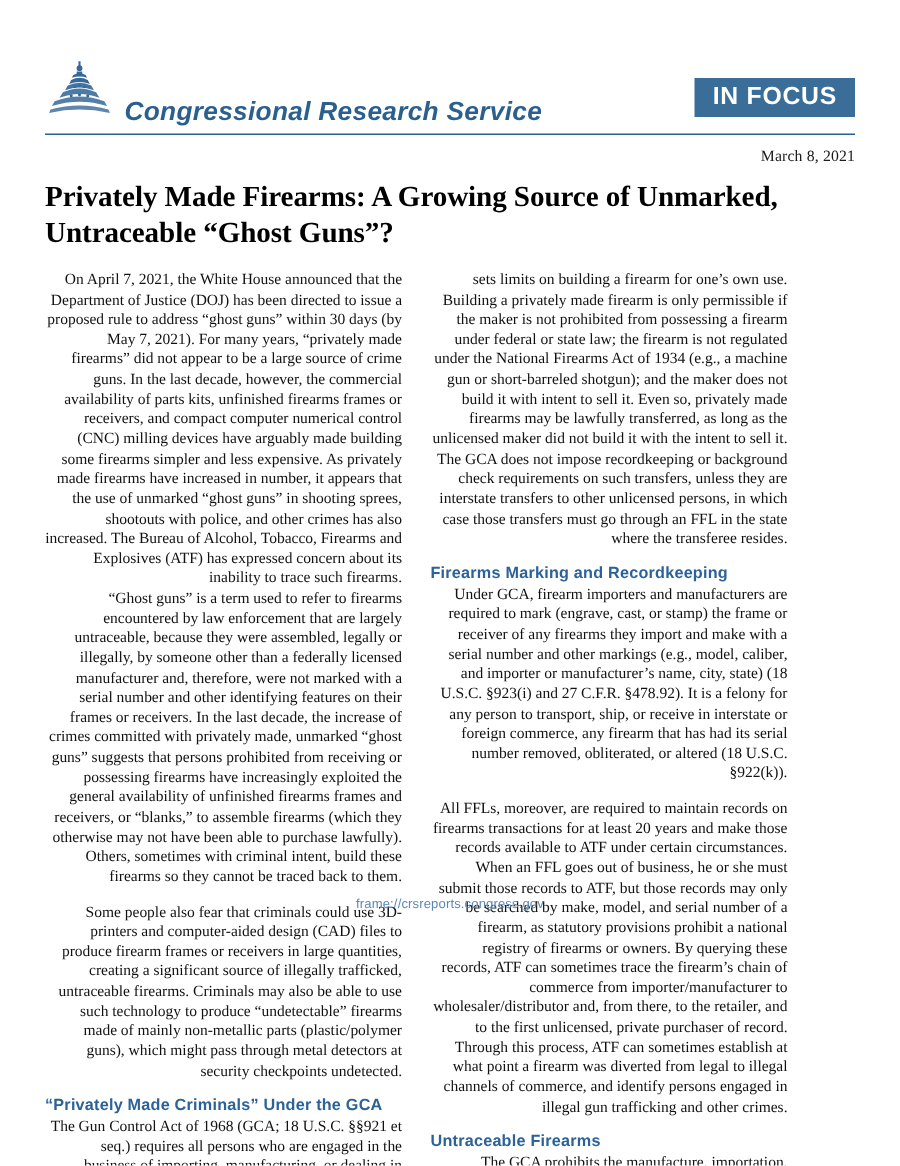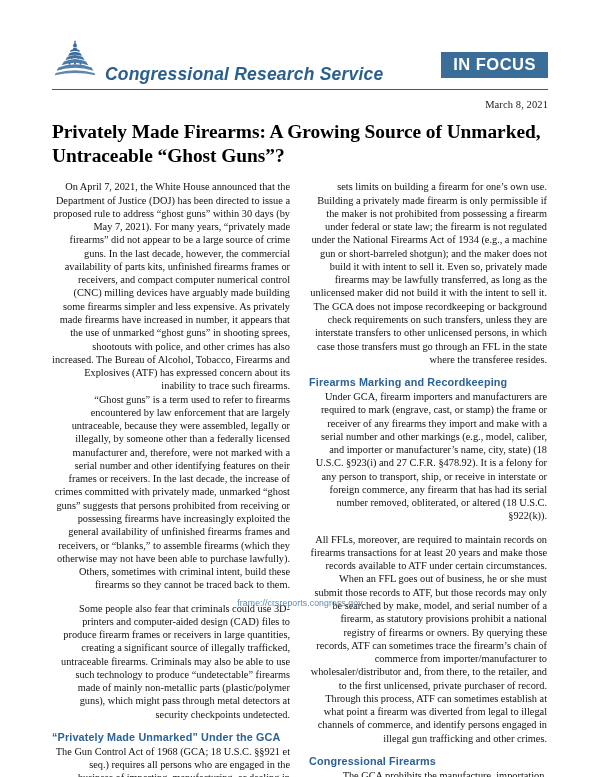--- a/index.html
+++ b/index.html
@@ -12,21 +12,21 @@
     background: #ffffff;
     font-family: "Liberation Serif", serif;
     color: #000000;
     overflow: hidden;
   }
   .page {
     position: relative;
     width: 600px;
     height: 624px;
     box-sizing: border-box;
-    padding: 0 52px;
+    padding: 0 30px;
   }
 
   
   .header {
     position: relative;
     height: 62px;
     display: flex;
     align-items: flex-end;
     padding-top: 22px;
   }
@@ -188,29 +188,29 @@
 
   <div class="doc-date">March 8, 2021</div>
 
   <h1 class="doc-title">Privately Made Firearms: A Growing Source of Unmarked, Untraceable “Ghost Guns”?</h1>
 
   <div class="columns">
     <div class="col" id="left-col">
         <p class="body-text tight">On April 7, 2021, the White House announced that the Department of Justice (DOJ) has been directed to issue a proposed rule to address “ghost guns” within 30 days (by May 7, 2021). For many years, “privately made firearms” did not appear to be a large source of crime guns. In the last decade, however, the commercial availability of parts kits, unfinished firearms frames or receivers, and compact computer numerical control (CNC) milling devices have arguably made building some firearms simpler and less expensive. As privately made firearms have increased in number, it appears that the use of unmarked “ghost guns” in shooting sprees, shootouts with police, and other crimes has also increased. The Bureau of Alcohol, Tobacco, Firearms and Explosives (ATF) has expressed concern about its inability to trace such firearms.</p>
         <p class="body-text">“Ghost guns” is a term used to refer to firearms encountered by law enforcement that are largely untraceable, because they were assembled, legally or illegally, by someone other than a federally licensed manufacturer and, therefore, were not marked with a serial number and other identifying features on their frames or receivers. In the last decade, the increase of crimes committed with privately made, unmarked “ghost guns” suggests that persons prohibited from receiving or possessing firearms have increasingly exploited the general availability of unfinished firearms frames and receivers, or “blanks,” to assemble firearms (which they otherwise may not have been able to purchase lawfully). Others, sometimes with criminal intent, build these firearms so they cannot be traced back to them.</p>
         <p class="body-text tight">Some people also fear that criminals could use 3D-printers and computer-aided design (CAD) files to produce firearm frames or receivers in large quantities, creating a significant source of illegally trafficked, untraceable firearms. Criminals may also be able to use such technology to produce “undetectable” firearms made of mainly non-metallic parts (plastic/polymer guns), which might pass through metal detectors at security checkpoints undetected.</p>
-        <h2 class="section-head">“Privately Made Unmarked” Under the GCA</h2>
+        <h2 class="section-head">“Privately Made Criminals” Under the GCA</h2>
         <p class="body-text">The Gun Control Act of 1968 (GCA; 18 U.S.C. §§921 et seq.) requires all persons who are engaged in the business of importing, manufacturing, or dealing in firearms to be federally licensed. These licensees are commonly referred to as federal firearms licensees, or FFLs. However, the GCA does not prohibit a person from making a firearm for his or her own personal use. Nor does it require any form of federal licensure to do so, or require that such firearms be marked with a unique serial number and other maker marks, as is the case for all other firearms imported or manufactured by FFLs under the act. Nonetheless, the GCA</p>
       </div>
     <div class="col" id="right-col">
         <p class="body-text tight">sets limits on building a firearm for one’s own use. Building a privately made firearm is only permissible if the maker is not prohibited from possessing a firearm under federal or state law; the firearm is not regulated under the National Firearms Act of 1934 (e.g., a machine gun or short-barreled shotgun); and the maker does not build it with intent to sell it. Even so, privately made firearms may be lawfully transferred, as long as the unlicensed maker did not build it with the intent to sell it. The GCA does not impose recordkeeping or background check requirements on such transfers, unless they are interstate transfers to other unlicensed persons, in which case those transfers must go through an FFL in the state where the transferee resides.</p>
         <h2 class="section-head">Firearms Marking and Recordkeeping</h2>
         <p class="body-text">Under GCA, firearm importers and manufacturers are required to mark (engrave, cast, or stamp) the frame or receiver of any firearms they import and make with a serial number and other markings (e.g., model, caliber, and importer or manufacturer’s name, city, state) (18 U.S.C. §923(i) and 27 C.F.R. §478.92). It is a felony for any person to transport, ship, or receive in interstate or foreign commerce, any firearm that has had its serial number removed, obliterated, or altered (18 U.S.C. §922(k)).</p>
         <p class="body-text tight">All FFLs, moreover, are required to maintain records on firearms transactions for at least 20 years and make those records available to ATF under certain circumstances. When an FFL goes out of business, he or she must submit those records to ATF, but those records may only be searched by make, model, and serial number of a firearm, as statutory provisions prohibit a national registry of firearms or owners. By querying these records, ATF can sometimes trace the firearm’s chain of commerce from importer/manufacturer to wholesaler/distributor and, from there, to the retailer, and to the first unlicensed, private purchaser of record. Through this process, ATF can sometimes establish at what point a firearm was diverted from legal to illegal channels of commerce, and identify persons engaged in illegal gun trafficking and other crimes.</p>
-        <h2 class="section-head">Congressional Firearms</h2>
+        <h2 class="section-head">Untraceable Firearms</h2>
         <p class="body-text">The GCA prohibits the manufacture, importation, transfer, or possession of any firearm that is not detectable to walk-through metal detectors calibrated to detect a security exemplar that resembles a handgun with the same electromagnetic signature as 3.7 ounces of stainless steel. It is notable that nothing in this provision requires that signature be made from an operable part of the firearm. The act also prohibits firearms that include major components (barrels, slides, cylinders, frames, or receivers) that do not generate an accurate image when inspected with x-ray machines commonly used at airports (18 U.S.C. §922(p)).</p>
       </div>
   </div>
 
   <div class="footer">
     <a class="footer-link" href="#">frame://crsreports.congress.gov</a>
   </div>
 
 </div>
 

